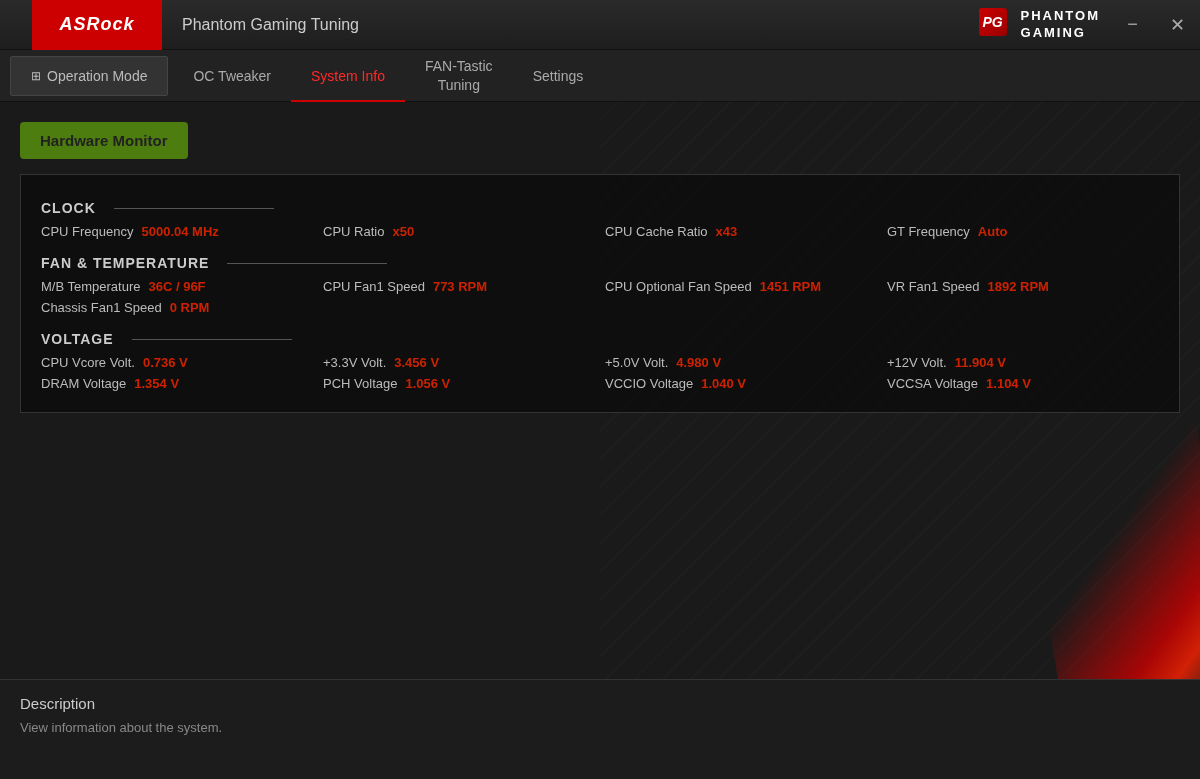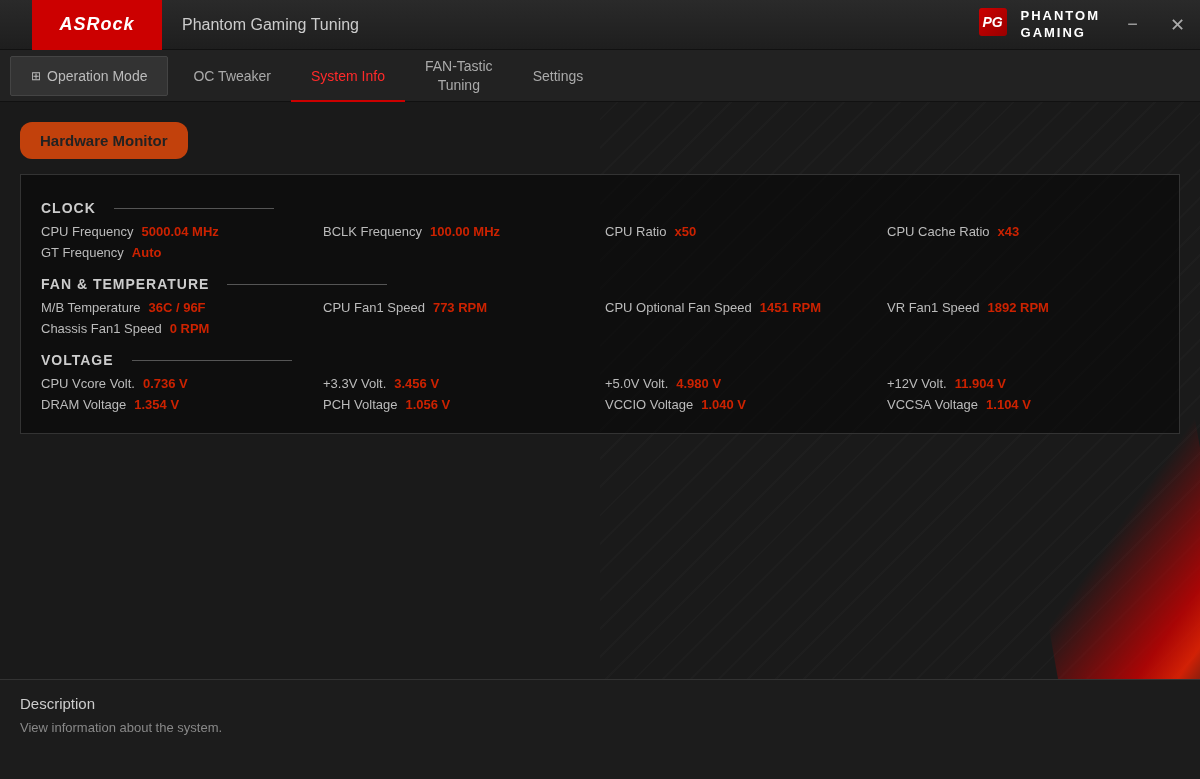--- a/index.html
+++ b/index.html
@@ -181,27 +181,27 @@
       align-items: flex-start;
       justify-content: space-between;
       margin-bottom: 15px;
     }
     .section-title {
       color: #ddd;
       font-size: 20px;
       font-weight: normal;
     }
     .hardware-monitor-btn {
-      background: #c2410c;
+      background: #4d7c0f;
       color: #222;
       border: none;
       padding: 10px 20px;
       font-size: 15px;
       cursor: pointer;
-      border-radius: 12px;
+      border-radius: 4px;
       font-weight: bold;
       min-width: 160px;
     }
 
     
     .info-panel {
       background: rgba(10,10,10,0.7);
       border: 1px solid #333;
       padding: 15px 20px;
     }
@@ -325,24 +325,20 @@
     <div class="category-label">
       <span>CLOCK</span>
       <div class="category-line"></div>
     </div>
     <div class="data-grid">
       <div class="data-item">
         <span class="data-label">CPU Frequency</span>
         <span class="data-value">5000.04 MHz</span>
       </div>
       <div class="data-item">
-        <span class="data-label">BCLK Frequency</span>
-        <span class="data-value">100.00 MHz</span>
-      </div>
-      <div class="data-item">
         <span class="data-label">CPU Ratio</span>
         <span class="data-value">x50</span>
       </div>
       <div class="data-item">
         <span class="data-label">CPU Cache Ratio</span>
         <span class="data-value">x43</span>
       </div>
       <div class="data-item">
         <span class="data-label">GT Frequency</span>
         <span class="data-value">Auto</span>

